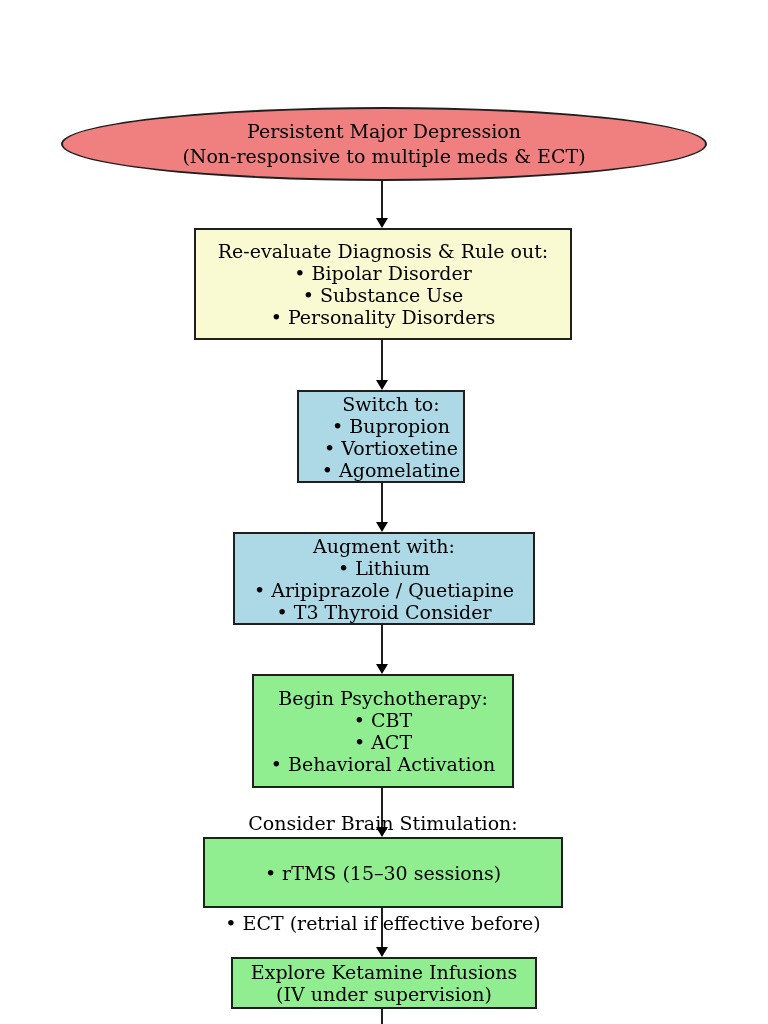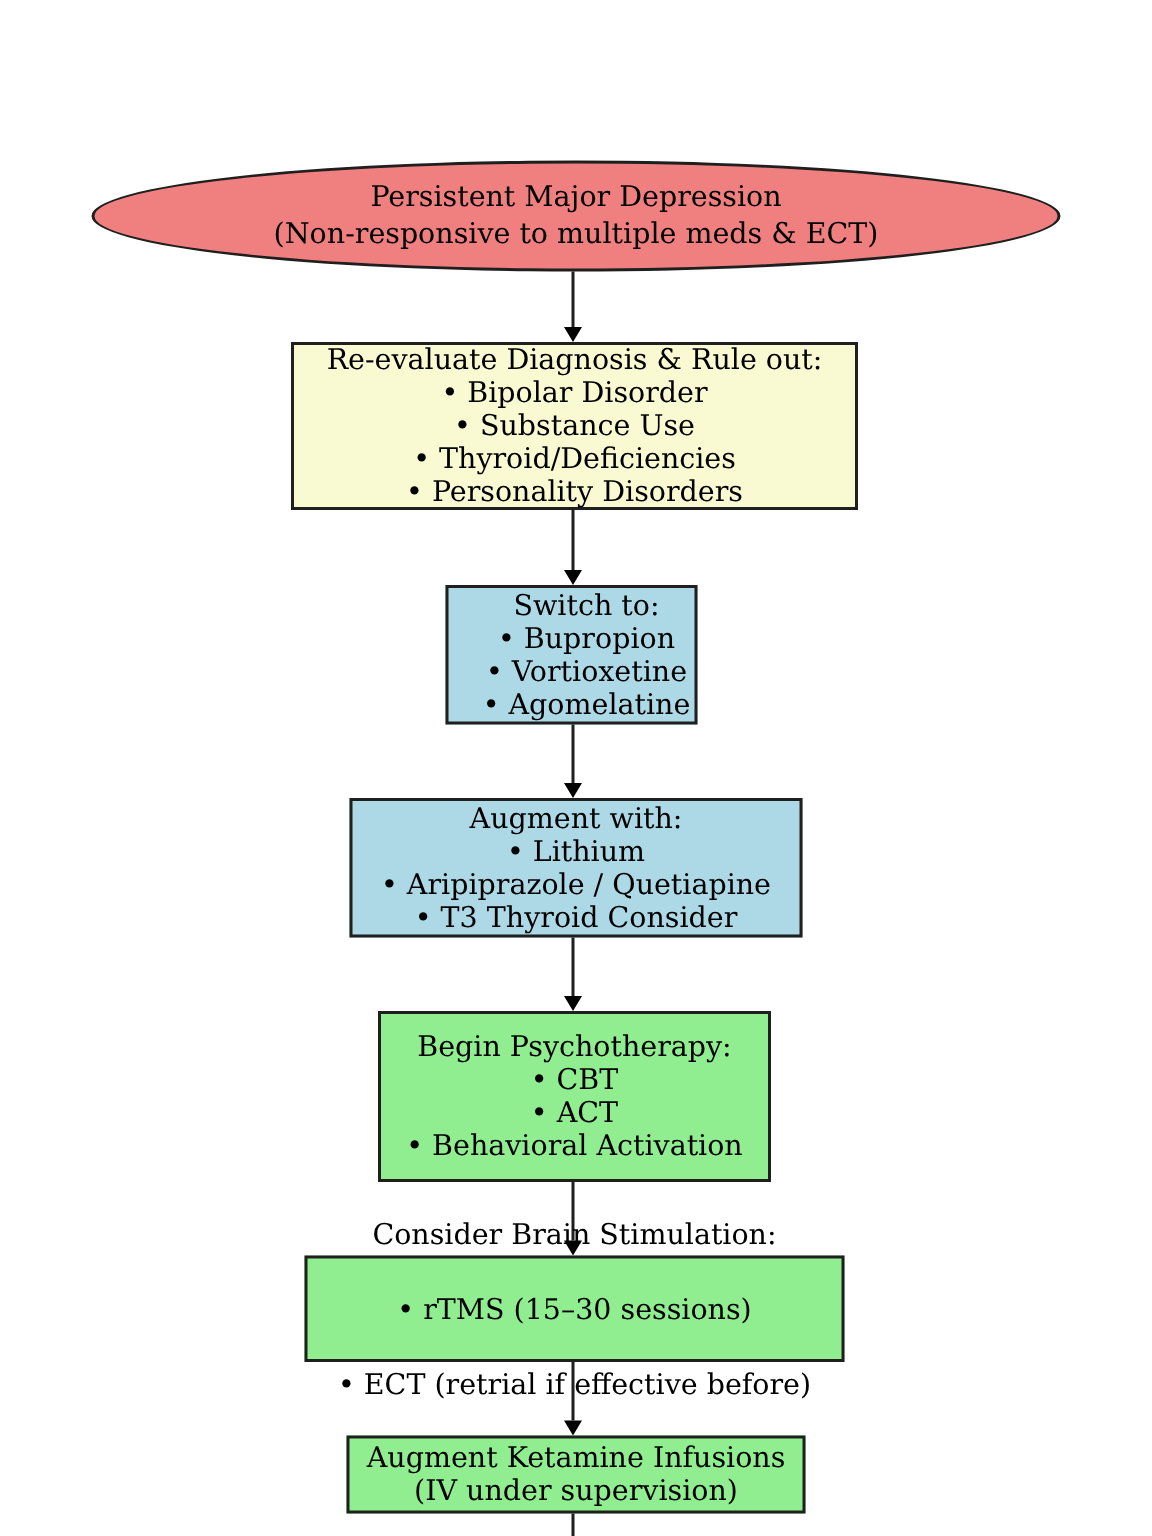--- a/index.html
+++ b/index.html
@@ -81,21 +81,20 @@
 
   <div id="a-1" class="arrow">
     <div class="shaft"></div>
     <div class="head"></div>
   </div>
 
   <div id="n-reevaluate" class="node" style="background:#fafad2">
     <div>Re-evaluate Diagnosis &amp; Rule out:</div>
     <div>• Bipolar Disorder</div>
     <div>• Substance Use</div>
-    <div>• Thyroid/Deficiencies</div>
     <div>• Personality Disorders</div>
   </div>
 
   <div id="a-2" class="arrow">
     <div class="shaft"></div>
     <div class="head"></div>
   </div>
 
   <div id="n-switch" class="node" style="background:#add8e6">
     <div>Switch to:</div>
@@ -138,21 +137,21 @@
     <div>• rTMS (15–30 sessions)</div>
     <div>• ECT (retrial if effective before)</div>
   </div>
 
   <div id="a-6" class="arrow">
     <div class="shaft"></div>
     <div class="head"></div>
   </div>
 
   <div id="n-ketamine" class="node" style="background:#90ee90">
-    <div>Augment Ketamine Infusions</div>
+    <div>Explore Ketamine Infusions</div>
     <div>(IV under supervision)</div>
   </div>
 
   <div id="a-7" class="arrow">
     <div class="shaft"></div>
   </div>
 
 </div>
 
 </body></html>

